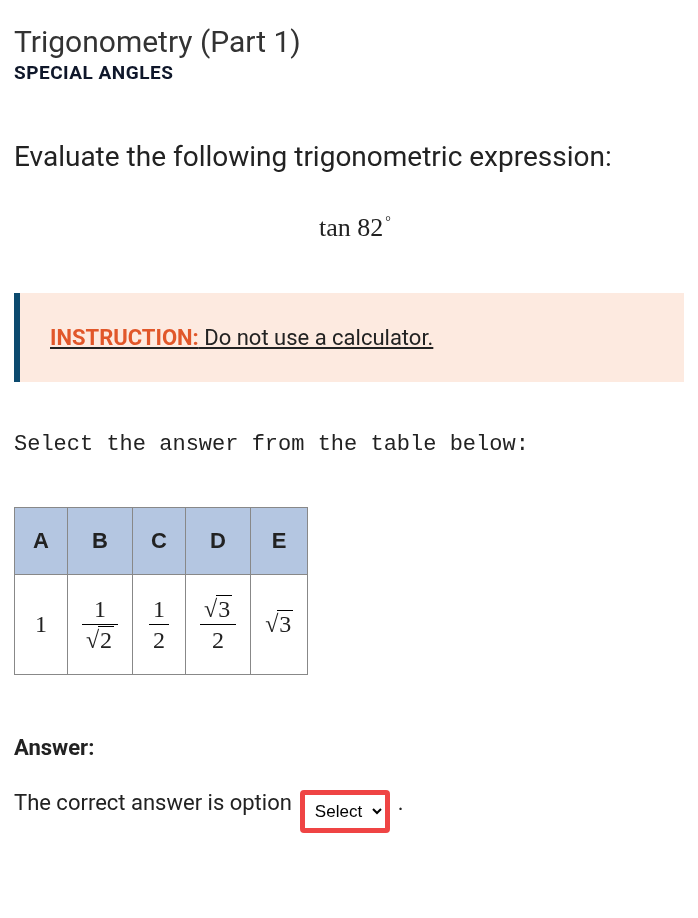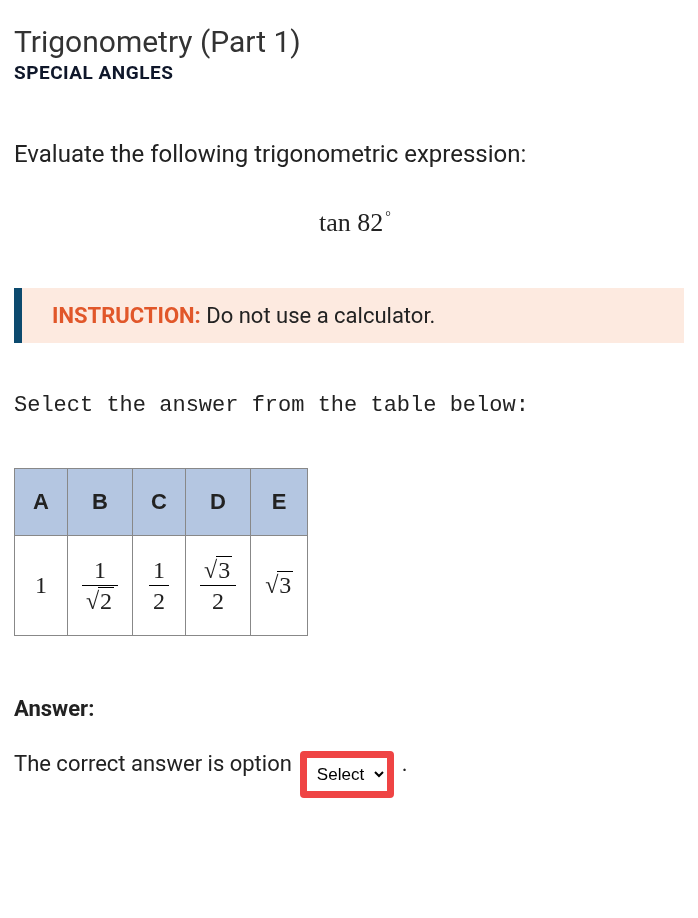--- a/index.html
+++ b/index.html
@@ -18,38 +18,39 @@
     color: #333;
   }
   .subhead {
     font-size: 19px;
     font-weight: 700;
     color: #0f172a;
     letter-spacing: 0.5px;
     margin-bottom: 56px;
   }
   .prompt {
-    font-size: 24px;
+    font-size: 28px;
     margin: 4px 0 40px 0;
     color: #222;
   }
   .math-expr {
     text-align: center;
     font-family: "Times New Roman", serif;
     font-size: 26px;
     margin: 0 0 50px 0;
   }
   .math-expr .fn { font-style: normal; margin-left: 12px; }
   .math-expr .deg { font-size: 14px; vertical-align: super; margin-left: 2px; }
   .instruction-box {
     background: #fdeae0;
-    border-left: 8px solid #0c4a6e;
-    padding: 15px 30px;
+    border-left: 6px solid #0c4a6e;
+    padding: 32px 30px;
     font-size: 22px;
     margin: 0 0 50px 0;
+    text-decoration: underline;
   }
   .instruction-box .kw {
     color: #e1572a;
     font-weight: 700;
   }
   .select-line {
     font-size: 22px;
     margin: 0 0 50px 0;
     font-family: Liberation Mono, monospace;
   }
@@ -106,21 +107,21 @@
   }
   .answer-line {
     font-size: 22px;
     display: flex;
     align-items: flex-start;
     gap: 8px;
   }
   select.answer-select {
     font-size: 17px;
     padding: 6px 6px;
-    border: 7px solid #ef4444;
+    border: 5px solid #ef4444;
     border-radius: 4px;
     background: #fff;
   }
 </style>
 </head>
 <body>
 
 <h1>Trigonometry (Part 1)</h1>
 <div class="subhead">SPECIAL ANGLES</div>
 

